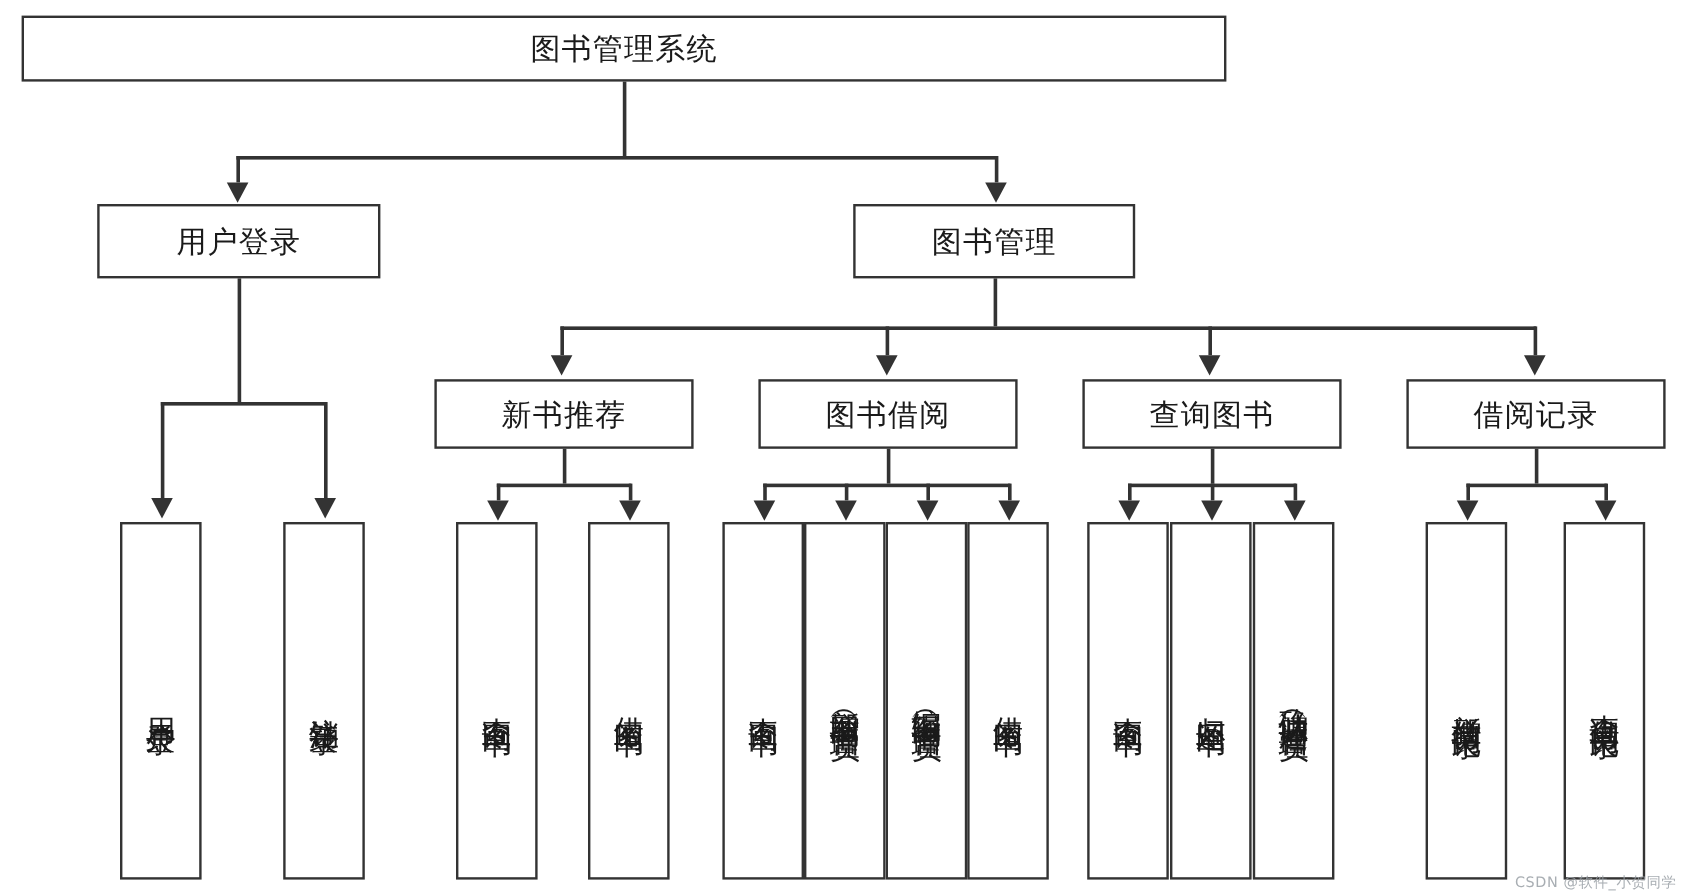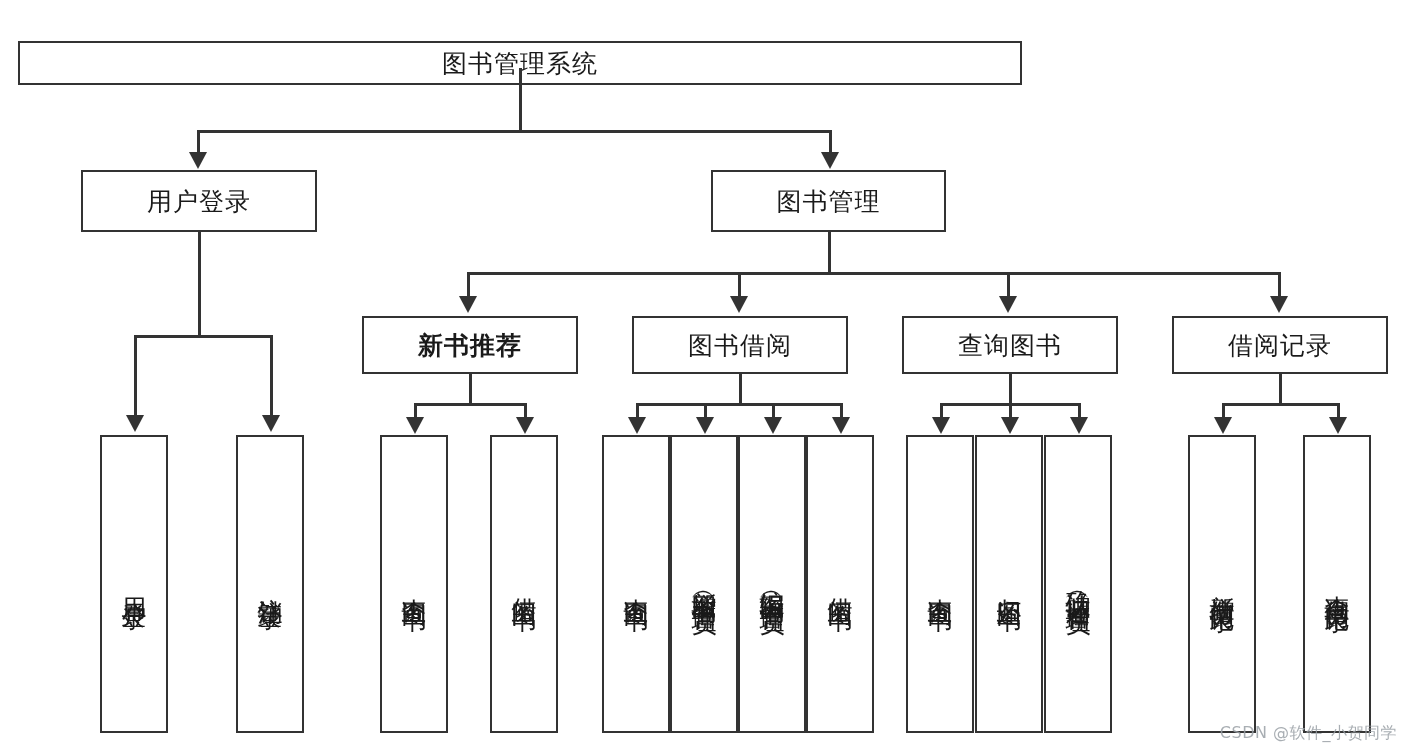--- a/index.html
+++ b/index.html
@@ -58,33 +58,33 @@
     width: 0;
     height: 0;
     border-left: 9px solid transparent;
     border-right: 9px solid transparent;
     border-top: 17px solid #333333;
   }
   #watermark {
     position: absolute;
     right: 8px;
     bottom: 3px;
-    font-size: 16px;
+    font-size: 12px;
     color: #9aa0a6;
     opacity: 0.85;
     white-space: nowrap;
     letter-spacing: 0.5px;
   }
 </style>
 </head>
 <body>
 
 <div id="canvas">
 
-  <div class="node horiz" style="left:18px; top:13px; width:1004px; height:44px;margin-top:28px;">
+  <div class="node horiz" style="left:18px; top:13px; width:1004px; height:55px;">
     <span class="label">图书管理系统</span>
   </div>
 
   <div class="edge v" style="left:519px; top:68px; height:62px;"></div>
 
   <div class="edge h" style="left:197px; top:130px; width:634px;"></div>
 
   <div class="edge v" style="left:197px; top:130px; height:22px;"></div>
   <div class="edge v" style="left:829px; top:130px; height:22px;"></div>
   <div class="arrow" style="left:189px; top:152px;"></div>
@@ -109,21 +109,21 @@
   <div class="edge h" style="left:467px; top:272px; width:813px;"></div>
   <div class="edge v" style="left:467px; top:272px; height:24px;"></div>
   <div class="edge v" style="left:738px; top:272px; height:24px;"></div>
   <div class="edge v" style="left:1007px; top:272px; height:24px;"></div>
   <div class="edge v" style="left:1278px; top:272px; height:24px;"></div>
   <div class="arrow" style="left:459px; top:296px;"></div>
   <div class="arrow" style="left:730px; top:296px;"></div>
   <div class="arrow" style="left:999px; top:296px;"></div>
   <div class="arrow" style="left:1270px; top:296px;"></div>
 
-  <div class="node horiz" style="left:362px; top:316px; width:216px; height:58px;font-weight:bold;">
+  <div class="node horiz" style="left:362px; top:316px; width:216px; height:58px;">
     <span class="label">新书推荐</span>
   </div>
 
   <div class="node horiz" style="left:632px; top:316px; width:216px; height:58px;">
     <span class="label">图书借阅</span>
   </div>
 
   <div class="node horiz" style="left:902px; top:316px; width:216px; height:58px;">
     <span class="label">查询图书</span>
   </div>

